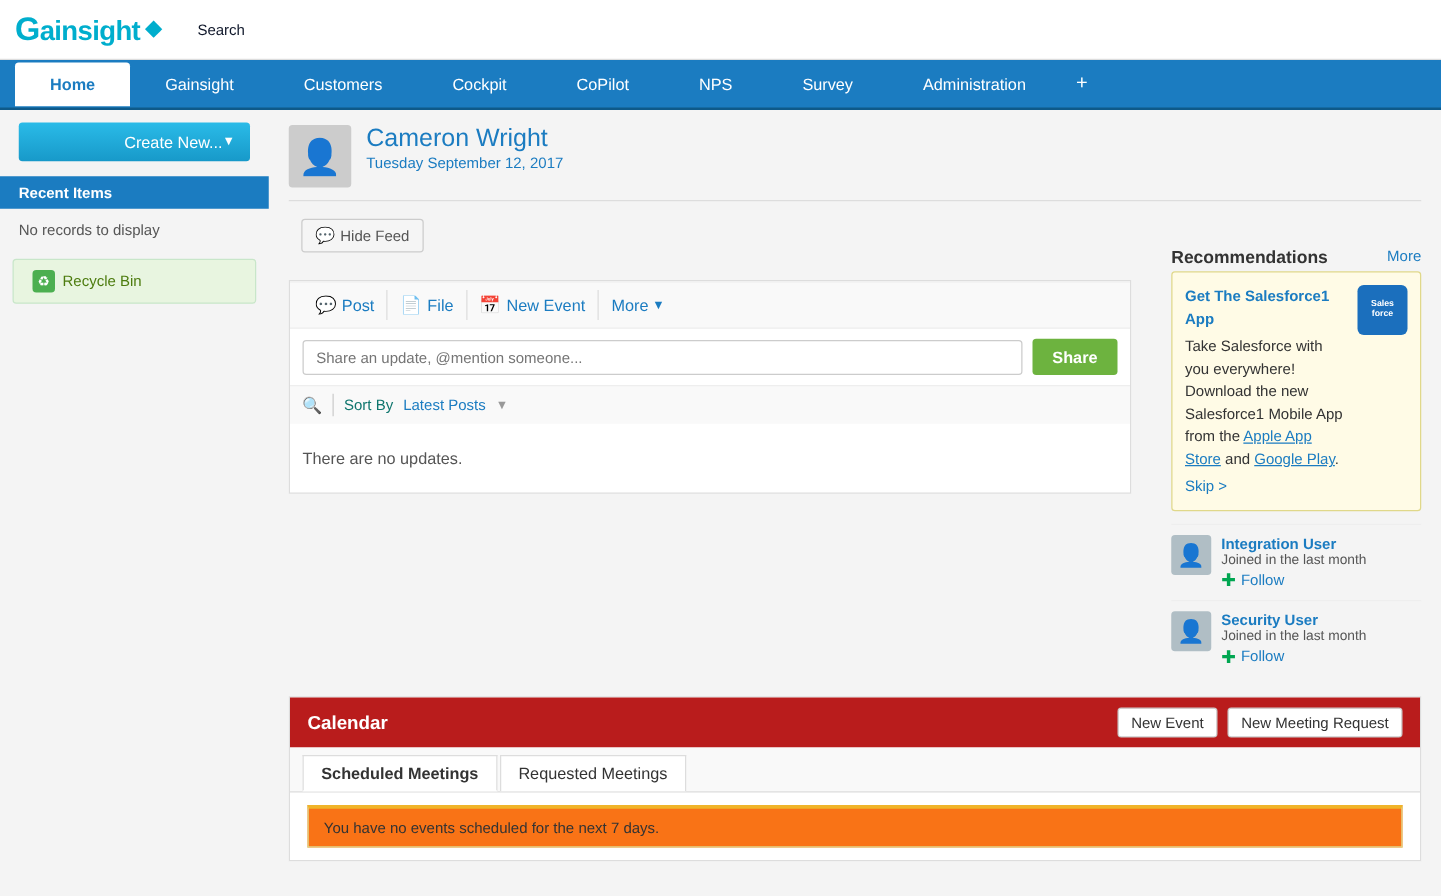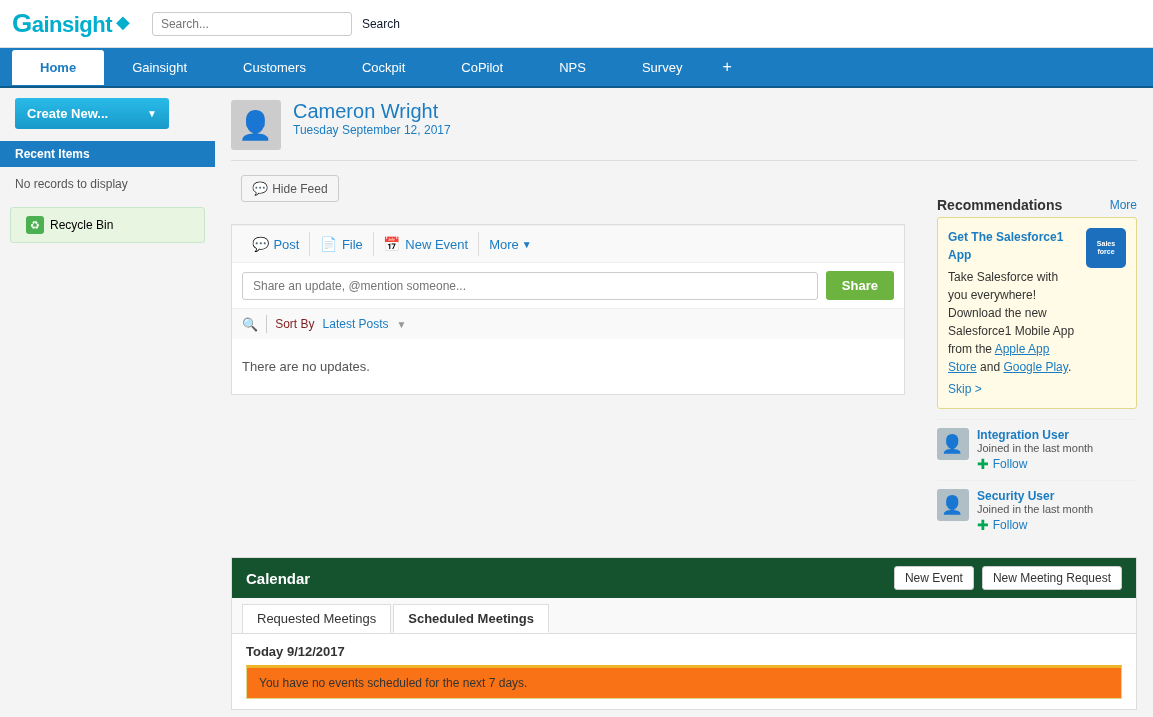--- a/index.html
+++ b/index.html
@@ -82,29 +82,28 @@
       width: 215px;
       min-width: 215px;
       background: #f4f4f4;
       padding: 10px 0;
     }
     #create-new-btn {
       background: linear-gradient(to bottom, #2abbe8, #1799c9);
       color: #fff;
       border: none;
       padding: 8px 12px;
-      width: 154px;
+      width: 185px;
       margin: 0 15px 12px 15px;
       display: flex;
       align-items: center;
-      justify-content: space-between;
-      border-radius: 3px;
-      cursor: pointer;
-      font-size: 13px;
-      font-weight: bold;
+      justify-content: flex-end;
+      border-radius: 3px;
+      cursor: pointer;
+      font-size: 13px;
     }
     #create-new-btn .chevron { font-size: 10px; }
     #recent-items-header {
       background: #1b7cc1;
       color: #fff;
       padding: 6px 15px;
       font-size: 12px;
       font-weight: bold;
       margin: 0 0 4px 0;
     }
@@ -129,21 +128,21 @@
       width: 18px;
       height: 18px;
       background: #4caf50;
       border-radius: 3px;
       display: flex;
       align-items: center;
       justify-content: center;
       color: #fff;
       font-size: 11px;
     }
-    #recycle-bin-label { color: #000000; font-size: 12px; }
+    #recycle-bin-label { color: #4d7c0f; font-size: 12px; }
 
     
     #content-area {
       flex: 1;
       padding: 12px 16px;
     }
 
     
     #profile-section {
       display: flex;
@@ -351,21 +350,21 @@
     .rec-follow-plus { color: #00a651; font-size: 14px; }
     #feed-main { flex: 1; }
 
     
     #calendar-section {
       margin-top: 16px;
       background: #fff;
       border: 1px solid #ddd;
     }
     #calendar-header {
-      background: #14532d;
+      background: #b91c1c;
       color: #fff;
       padding: 8px 14px;
       display: flex;
       align-items: center;
       justify-content: space-between;
     }
     #calendar-title { font-size: 15px; font-weight: bold; }
     #calendar-actions { display: flex; gap: 8px; }
     .cal-btn {
       background: #fff;
@@ -416,33 +415,33 @@
 <body>
 
 <div id="top-bar">
   <div id="logo">
     <span style="font-size:22px;font-weight:bold;color:#00aecd;letter-spacing:-0.5px;">
       <span style="font-size:26px;">G</span>ainsight
     </span>
     <span style="color:#00aecd;font-size:18px;margin-top:-4px;">◆</span>
   </div>
   <div id="search-bar">
-    <input id="search-input" type="text" style="border: 1px solid rgb(204, 204, 204); border-radius: 3px; padding: 4px 8px; width: 200px; font-size: 12px; color: rgb(153, 153, 153);" placeholder="Search...">
     <button id="search-button" style="background:none;border:none;color:#0f172a;font-size:12px;cursor:pointer;padding:4px 6px;">Search</button>
   </div>
 </div>
 
 <div id="nav-bar">
   <a class="nav-item active">Home</a>
   <a class="nav-item">Gainsight</a>
   <a class="nav-item">Customers</a>
   <a class="nav-item">Cockpit</a>
   <a class="nav-item">CoPilot</a>
   <a class="nav-item">NPS</a>
   <a class="nav-item">Survey</a>
+  <a class="nav-item">Administration</a>
   <span id="nav-plus">+</span>
 </div>
 
 <div id="main-layout">
 
   <div id="sidebar">
     <button id="create-new-btn">
       <span>Create New...</span>
       <span class="chevron">▼</span>
     </button>
@@ -499,21 +498,21 @@
           </div>
 
           <div id="share-bar">
             <input id="share-input" type="text" style="flex: 1 1 0%; border: 1px solid rgb(204, 204, 204); border-radius: 3px; padding: 6px 10px; font-size: 12px; color: rgb(153, 153, 153);" placeholder="Share an update, @mention someone...">
             <button id="share-button" style="background:#6db33f;color:#fff;border:none;padding:7px 16px;border-radius:3px;cursor:pointer;font-size:13px;font-weight:bold;">Share</button>
           </div>
 
           <div id="sort-bar">
             <span id="sort-search-icon" style="color:#999;font-size:13px;">🔍</span>
             <div id="sort-divider"></div>
-            <span id="sort-label" style="color:#7f1d1d;font-size:12px;">Sort By</span>
+            <span id="sort-label" style="color:#0f766e;font-size:12px;">Sort By</span>
             <span id="sort-value" style="color:#1b7cc1;font-size:12px;cursor:pointer;">Latest Posts</span>
             <span id="sort-chevron" style="color:#999;font-size:10px;">▼</span>
           </div>
 
           <div id="no-updates" style="padding:20px 10px;color:#555;font-size:13px;">There are no updates.</div>
         </div>
       </div>
 
       <div id="recommendations-panel" style="width:200px;min-width:200px;margin-left:16px;margin-top:36px;">
         <div id="rec-header">
@@ -570,25 +569,24 @@
 
     <div id="calendar-section">
       <div id="calendar-header">
         <span id="calendar-title">Calendar</span>
         <div id="calendar-actions">
           <button class="cal-btn">New Event</button>
           <button class="cal-btn">New Meeting Request</button>
         </div>
       </div>
       <div id="calendar-tabs">
+        <div class="cal-tab active">Scheduled Meetings</div>
         <div class="cal-tab">Requested Meetings</div>
-        <div class="cal-tab active">Scheduled Meetings</div>
       </div>
       <div id="calendar-body">
-        <div id="calendar-today">Today 9/12/2017</div>
         <div id="calendar-no-events">
           <span>You have no events scheduled for the next 7 days.</span>
         </div>
       </div>
     </div>
 
   </div>
 </div>
 
 </body></html>

